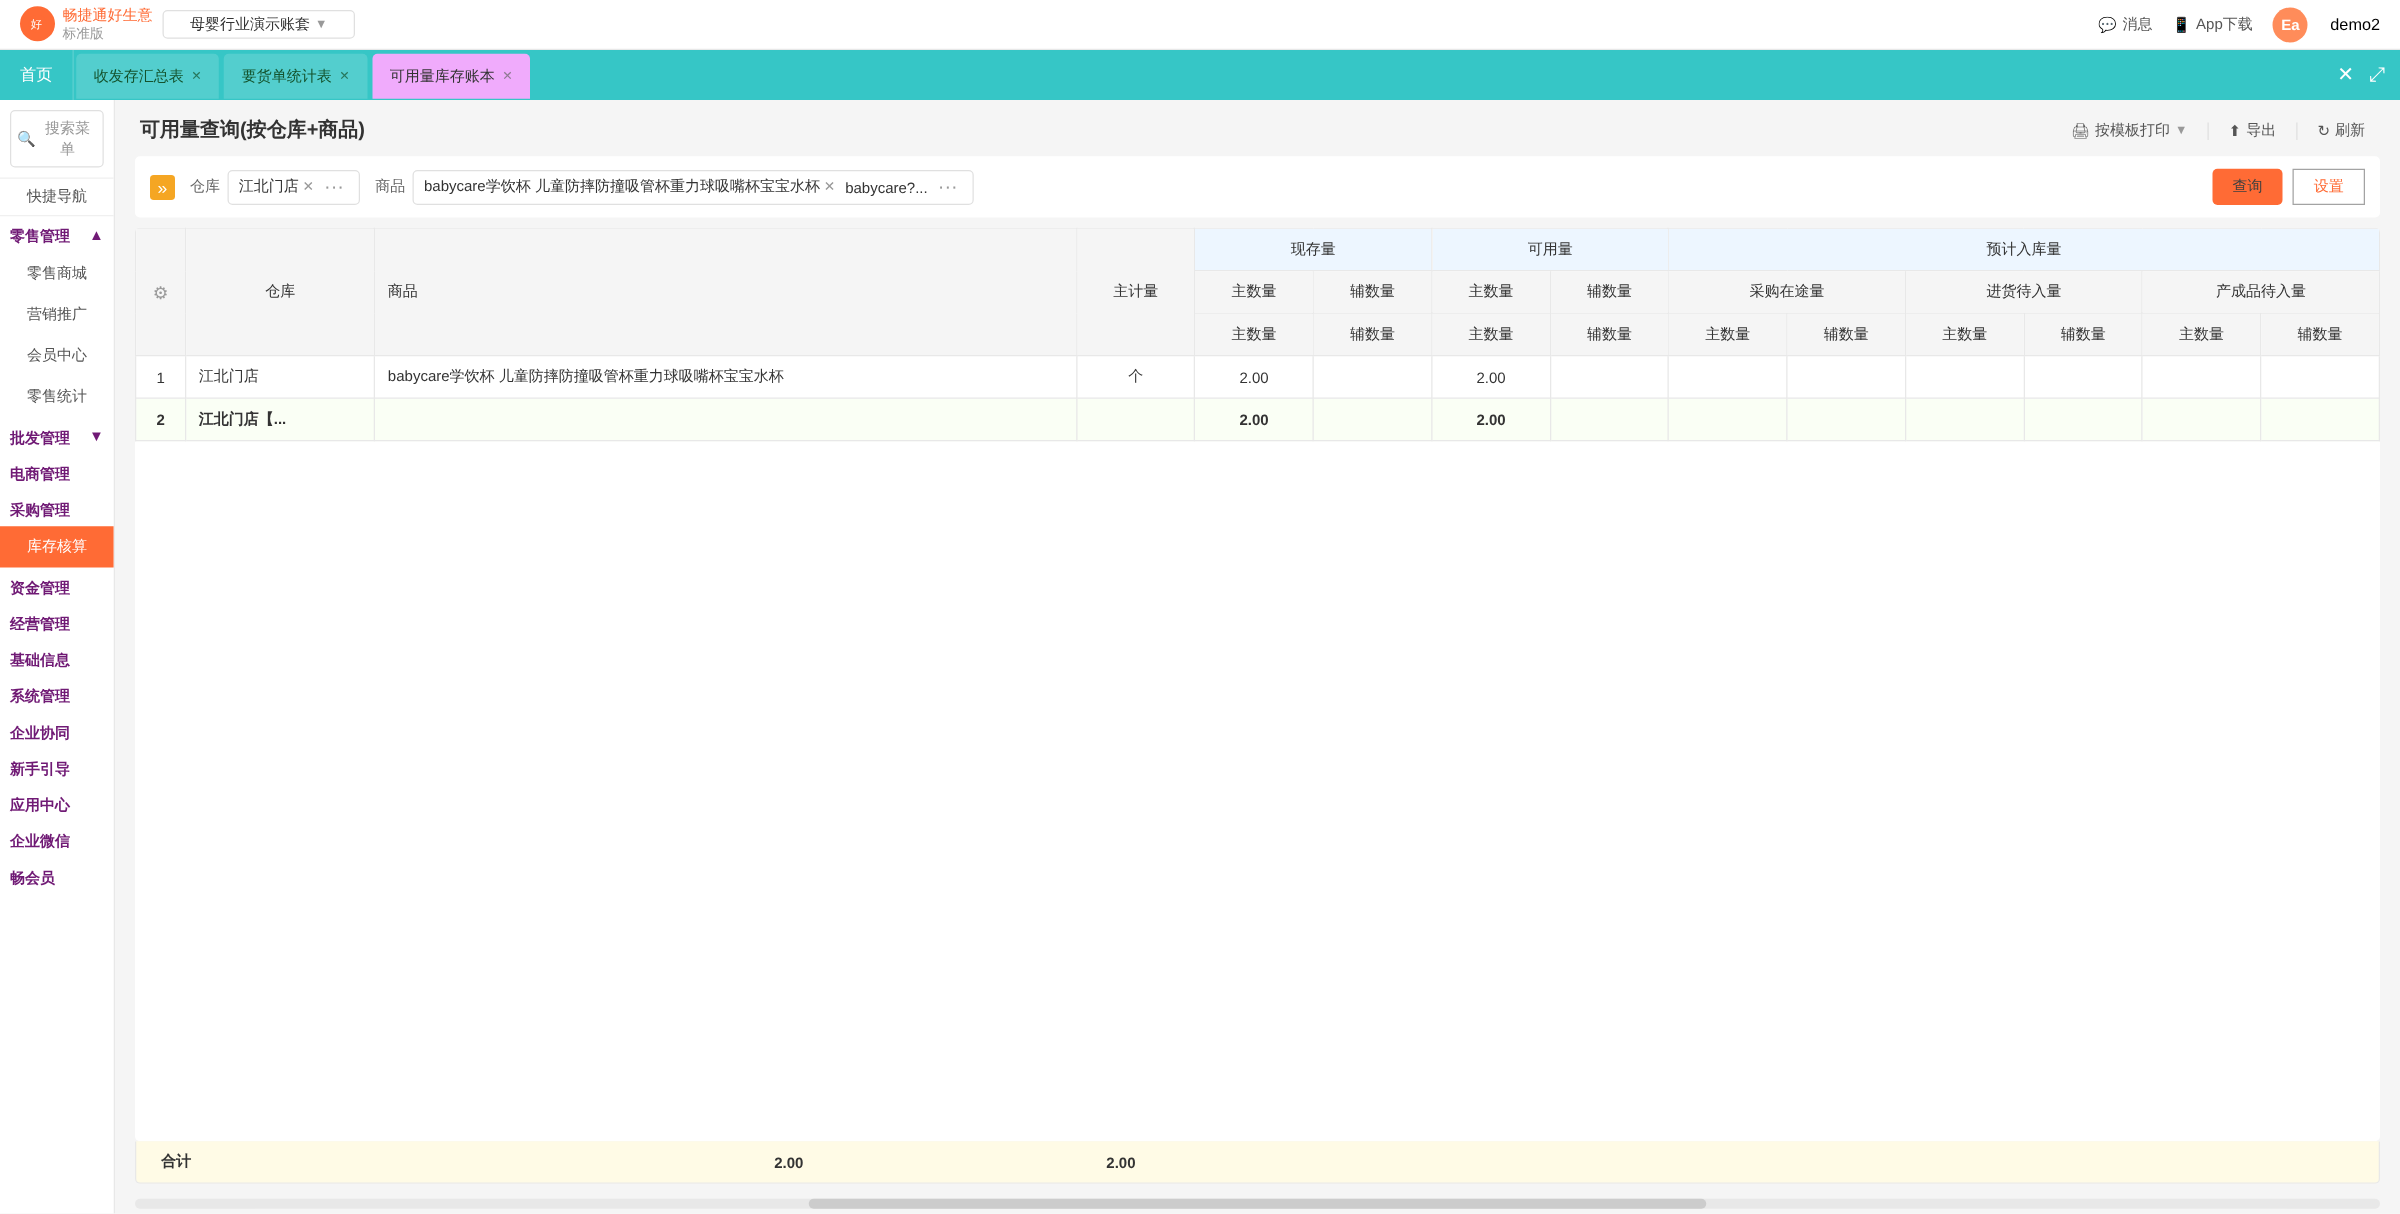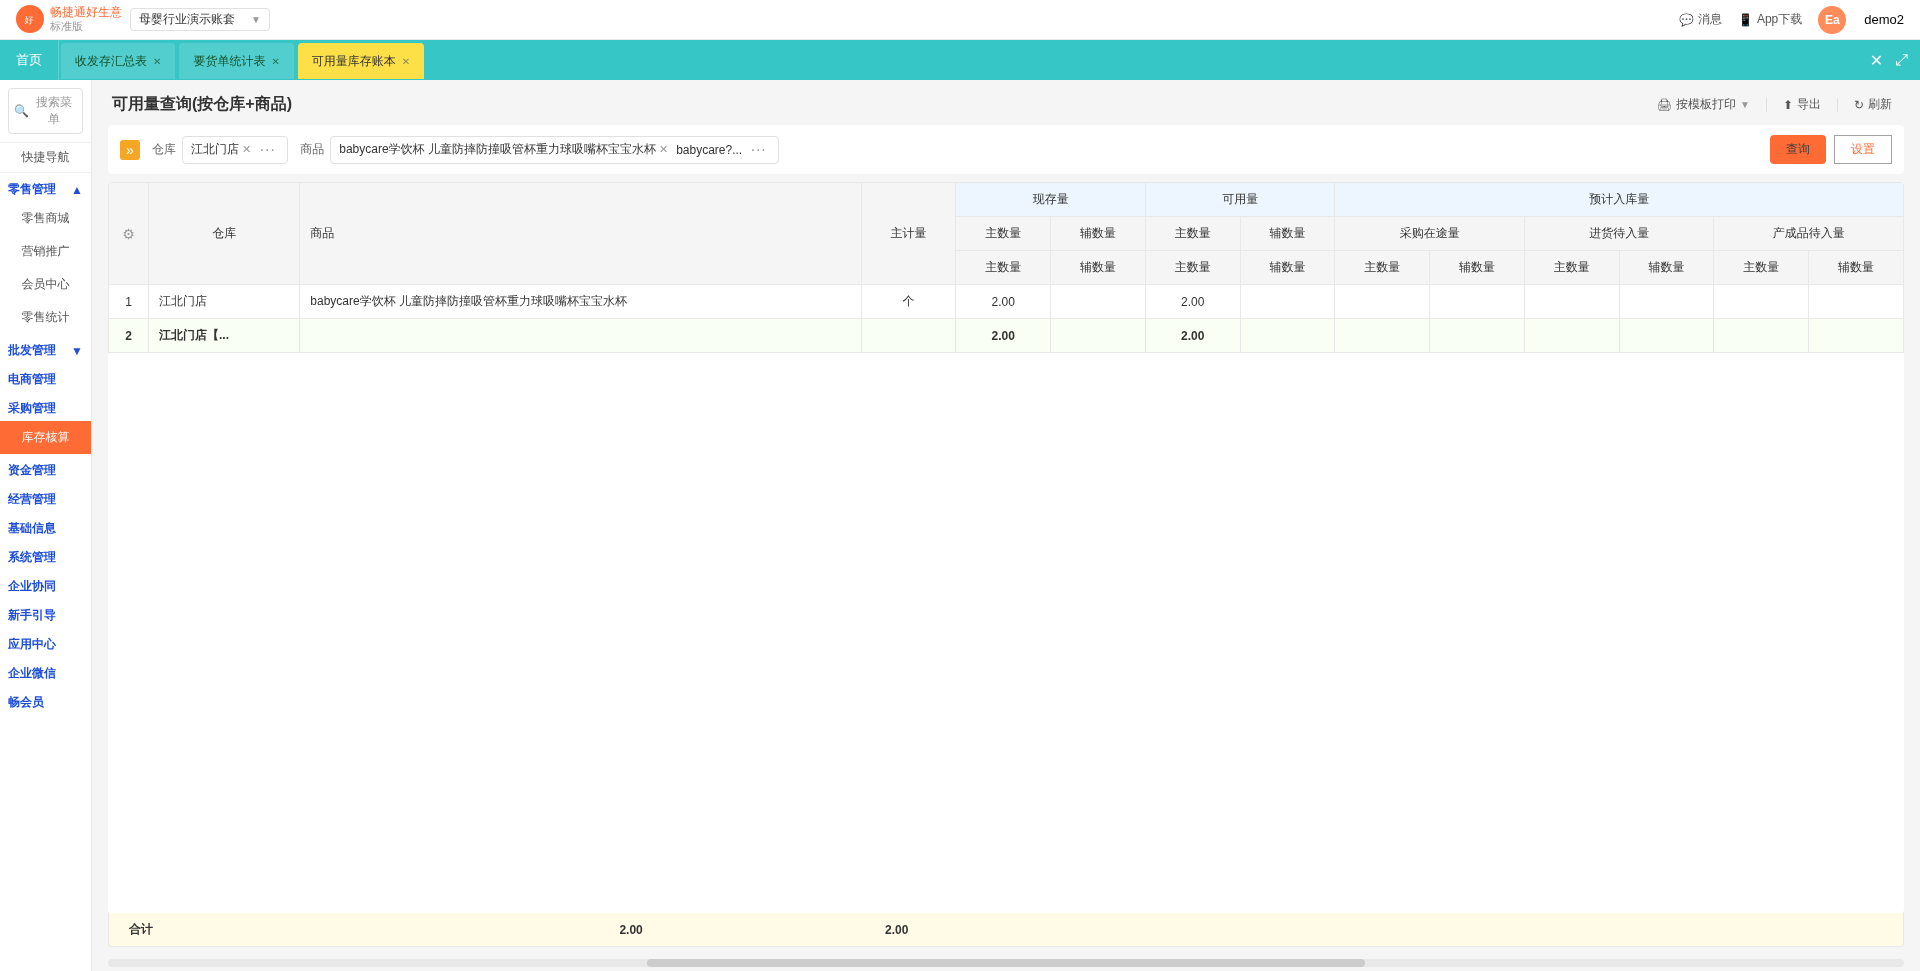--- a/index.html
+++ b/index.html
@@ -6,45 +6,45 @@
     body { font-family: 'Microsoft YaHei', Arial, sans-serif; font-size: 13px; background: #f5f5f5; display: flex; flex-direction: column; height: 971px; overflow: hidden; }
 
     
     .top-bar { background: #fff; height: 40px; display: flex; align-items: center; justify-content: space-between; padding: 0 16px; border-bottom: 1px solid #e8e8e8; flex-shrink: 0; }
     .top-bar-left { display: flex; align-items: center; gap: 8px; }
     .logo-area { display: flex; align-items: center; gap: 6px; }
     .logo-icon { width: 28px; height: 28px; background: #ff6b35; border-radius: 50%; display: flex; align-items: center; justify-content: center; }
     .logo-icon svg { width: 18px; height: 18px; }
     .logo-text { font-size: 12px; color: #ff6b35; line-height: 1.2; }
     .logo-sub { font-size: 11px; color: #999; }
-    .industry-select { display: flex; align-items: center; gap: 4px; border: 1px solid #e0e0e0; border-radius: 4px; padding: 2px 8px; font-size: 12px; color: #333; cursor: pointer; min-width: 140px; justify-content: space-between; }
+    .industry-select { display: flex; align-items: center; gap: 4px; border: 1px solid #e0e0e0; border-radius: 4px; padding: 2px 21px; font-size: 12px; color: #333; cursor: pointer; min-width: 140px; justify-content: space-between; }
     .top-bar-right { display: flex; align-items: center; gap: 16px; }
     .top-btn { display: flex; align-items: center; gap: 4px; font-size: 12px; color: #555; cursor: pointer; }
     .user-avatar { width: 28px; height: 28px; border-radius: 50%; background: #ff8c5a; display: flex; align-items: center; justify-content: center; color: #fff; font-size: 12px; font-weight: bold; }
 
     
     .nav-tabs { background: #36c6c6; height: 40px; display: flex; align-items: center; padding: 0 0 0 0; flex-shrink: 0; position: relative; }
     .nav-home { background: #36c6c6; color: #fff; padding: 0 16px; height: 40px; display: flex; align-items: center; cursor: pointer; font-size: 13px; border-right: 1px solid rgba(255,255,255,0.2); }
     .nav-tab { background: rgba(255,255,255,0.15); color: #14532d; padding: 0 14px; height: 36px; display: flex; align-items: center; gap: 6px; cursor: pointer; font-size: 12px; margin: 2px 2px 0; border-radius: 4px 4px 0 0; }
-    .nav-tab.active { background: #fde047; color: #333; }
+    .nav-tab.active { background: #f0abfc; color: #333; }
     .nav-tab .close-x { font-size: 10px; opacity: 0.7; cursor: pointer; }
     .nav-tab.active .close-x { color: #666; }
     .nav-right-btns { margin-left: auto; display: flex; align-items: center; padding-right: 8px; gap: 4px; }
     .nav-icon-btn { color: #fff; cursor: pointer; font-size: 16px; padding: 4px; }
 
     
     .main-layout { display: flex; flex: 1; overflow: hidden; }
 
     
     .sidebar { width: 92px; background: #fff; border-right: 1px solid #e8e8e8; display: flex; flex-direction: column; flex-shrink: 0; overflow-y: auto; }
     .sidebar-search { padding: 8px; border-bottom: 1px solid #f0f0f0; }
     .sidebar-search-btn { width: 100%; background: none; border: 1px solid #e0e0e0; border-radius: 4px; padding: 5px; font-size: 12px; color: #999; text-align: center; cursor: pointer; display: flex; align-items: center; justify-content: center; gap: 2px; }
     .sidebar-nav-btn { padding: 6px 8px; font-size: 12px; color: #555; cursor: pointer; text-align: center; border-bottom: 1px solid #f0f0f0; }
     .sidebar-section { display: flex; flex-direction: column; }
-    .sidebar-group-header { padding: 8px 8px 4px; font-size: 12px; color: #1d4ed8; font-weight: bold; display: flex; align-items: center; justify-content: space-between; cursor: pointer; }
+    .sidebar-group-header { padding: 8px 8px 4px; font-size: 12px; color: #701a75; font-weight: bold; display: flex; align-items: flex-start; justify-content: space-between; cursor: pointer; }
     .sidebar-item { padding: 8px 12px; font-size: 12px; color: #555; cursor: pointer; text-align: center; }
     .sidebar-item.active { background: #ff6b35; color: #fff; border-radius: 0; }
 
     
     .content { flex: 1; display: flex; flex-direction: column; overflow: hidden; background: #f5f5f5; justify-content: space-between; }
 
     
     .page-header { background: #f5f5f5; padding: 12px 20px 8px; display: flex; align-items: center; justify-content: space-between; flex-shrink: 0; }
     .page-title { font-size: 16px; font-weight: bold; color: #333; }
     .page-actions { display: flex; align-items: center; gap: 8px; }

